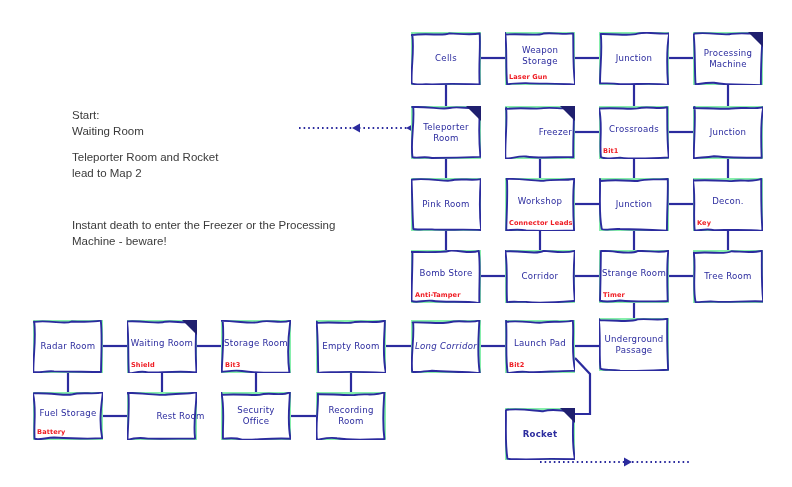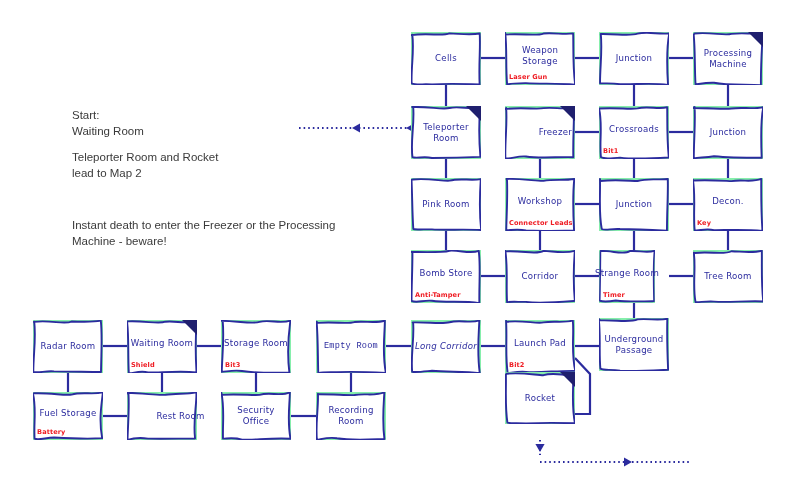--- a/index.html
+++ b/index.html
@@ -202,21 +202,21 @@
         </svg>
         <div class="label" style="color: rgb(43, 43, 158); white-space: pre;">Bomb Store</div>
         <div class="item" style="color: rgb(239, 29, 36);">Anti-Tamper</div>
       </div>
       <div class="room" style="left: 505px; top: 250px; width: 70px; height: 53px;">
         <svg class="bdr" viewBox="0 0 70 53" preserveAspectRatio="none">
           <path d="M -0.08166152263374471 1.415612997256516 C 17.5 0.16592249657064473, 31.5 5.194575617283951, 38.5 0.8972513717421124 C 49 1.3844435871056242, 59.5 3.8592386831275722, 69.82842678326475 0.8469461591220852 C 68.59566100823045 15.899999999999999, 68.09247256515775 31.799999999999997, 69.83676354595336 50.88717592592592 C 52.5 52.27272205075446, 35 53.737229080932785, 21 51.91711676954733 C 12.6 51.9525085733882, 5.6000000000000005 51.53167609739369, 2.068816872427983 52.11516546639232 C 1.0034379286694102 34.45, 2.9256095679012346 18.549999999999997, 0.34402606310013706 0.9358479080932784 Z" fill="#ffffff" stroke="#2b2b9e" stroke-width="1.9" stroke-linejoin="round"></path>
         </svg>
         <div class="label" style="color: rgb(43, 43, 158); white-space: pre;">Corridor</div>
       </div>
-      <div class="room has-item" style="left: 599px; top: 250px; width: 56px; height: 53px; align-items: center;">
+      <div class="room has-item" style="left: 599px; top: 250px; width: 70px; height: 53px; align-items: center;">
         <svg class="bdr" viewBox="0 0 70 53" preserveAspectRatio="none">
           <path d="M 2.0917035322359396 0.8839883401920439 C 17.5 0.7249871399176955, 31.5 5.054823388203018, 38.5 1.0617686899862826 C 49 0.16002057613168724, 59.5 3.5008136145404665, 69.31686385459534 0.8001466049382716 C 67.51300754458161 15.899999999999999, 68.13260716735253 31.799999999999997, 68.72869855967078 51.17473851165981 C 52.5 51.49233196159122, 35 51.92900977366255, 21 50.469339849108366 C 12.6 51.57937157064472, 5.6000000000000005 51.984413580246915, 0.980144890260631 50.777059327846366 C 1.4782433127572014 34.45, 1.6904869684499313 18.549999999999997, 1.8687285665294924 1.793832304526749 Z" fill="#ffffff" stroke="#2b2b9e" stroke-width="1.9" stroke-linejoin="round"></path>
         </svg>
         <div class="label" style="color: rgb(43, 43, 158); white-space: pre;">Strange Room</div>
         <div class="item" style="color: rgb(239, 29, 36);">Timer</div>
       </div>
       <div class="room" style="left: 693px; top: 250px; width: 70px; height: 53px;">
         <svg class="bdr" viewBox="0 0 70 53" preserveAspectRatio="none">
           <path d="M 1.665068587105624 2.9523636831275724 C 17.5 1.2840517832647462, 31.5 4.915071159122085, 38.5 1.2262860082304528 C 49 1.5355975651577503, 59.5 3.1423885459533607, 68.80530092592592 0.7533470507544581 C 69.03035408093278 15.899999999999999, 68.17274176954733 31.799999999999997, 70.2206335733882 51.46230109739369 C 52.5 50.711941872427985, 35 52.720790466392316, 21 51.62156292866941 C 12.6 51.206234567901234, 5.6000000000000005 52.43715106310014, 2.4914729080932783 52.038953189300415 C -0.6469513031550069 34.45, 3.055364368998628 18.549999999999997, 0.7934310699588477 2.6518167009602194 Z" fill="#ffffff" stroke="#2b2b9e" stroke-width="1.9" stroke-linejoin="round"></path>
         </svg>
@@ -243,21 +243,21 @@
         <div class="label" style="color: rgb(43, 43, 158); white-space: pre;">Waiting Room</div>
         <div class="item" style="color: rgb(239, 29, 36);">Shield</div>
       </div>
       <div class="room has-item" style="left: 221px; top: 320px; width: 70px; height: 53px;">
         <svg class="bdr" viewBox="0 0 70 53" preserveAspectRatio="none">
           <path d="M -0.041471193415637986 0.8258650548696844 C 17.5 0.9203103566529492, 31.5 4.3560622427983535, 38.5 1.8843552812071331 C 49 -0.7620944787379973, 59.5 4.308688271604939, 69.35904921124829 0.5661488340192044 C 67.29974022633745 15.899999999999999, 65.73328017832648 31.799999999999997, 68.38837362825788 52.61255144032922 C 52.5 52.79038151577503, 35 53.287913237311386, 21 51.03045524691358 C 12.6 49.7136865569273, 5.6000000000000005 51.64810099451303, 0.7367849794238683 51.8865286351166 C 1.252270233196159 34.45, 3.314873971193416 18.549999999999997, 1.692241083676269 0.8837542866941015 Z" fill="#ffffff" stroke="#2b2b9e" stroke-width="1.9" stroke-linejoin="round"></path>
         </svg>
         <div class="label" style="color: rgb(43, 43, 158); white-space: pre;">Storage Room</div>
         <div class="item" style="color: rgb(239, 29, 36);">Bit3</div>
       </div>
-      <div class="room" style="left: 316px; top: 320px; width: 70px; height: 53px; font-family: Liberation Mono, monospace;">
+      <div class="room" style="left: 316px; top: 320px; width: 70px; height: 53px;">
         <svg class="bdr" viewBox="0 0 70 53" preserveAspectRatio="none">
           <path d="M 2.1318938614540466 2.8942403978052127 C 17.5 1.4793749999999999, 31.5 4.216310013717421, 38.5 2.048872599451303 C 49 0.6134825102880657, 59.5 3.950263203017833, 68.84748628257887 0.5193492798353908 C 68.81708676268862 15.899999999999999, 65.77341478052126 31.799999999999997, 69.8803086419753 52.9001140260631 C 52.5 52.0099914266118, 35 51.47969393004115, 21 52.18267832647462 C 12.6 51.94054955418381, 5.6000000000000005 52.10083847736625, 2.248112997256516 53.148422496570646 C 1.7270756172839505 34.45, 2.0797513717421126 18.549999999999997, 0.6169435871056241 1.741738683127572 Z" fill="#ffffff" stroke="#2b2b9e" stroke-width="1.9" stroke-linejoin="round"></path>
         </svg>
         <div class="label" style="color: rgb(43, 43, 158); white-space: pre;">Empty Room</div>
       </div>
       <div class="room" style="left: 411px; top: 320px; width: 70px; height: 53px; font-style: italic;">
         <svg class="bdr" viewBox="0 0 70 53" preserveAspectRatio="none">
           <path d="M 1.705258916323731 2.3626157407407407 C 17.5 2.0384396433470506, 31.5 4.076557784636488, 38.5 2.213389917695473 C 49 -0.610940500685871, 59.5 3.591838134430727, 68.33592335390946 0.4725497256515774 C 67.73443329903978 15.899999999999999, 65.81354938271605 31.799999999999997, 68.77224365569273 53.18767661179698 C 52.5 51.22960133744856, 35 52.27147462277092, 21 50.73490140603567 C 12.6 51.56741255144033, 5.6000000000000005 52.553575960219476, 1.1594410150891632 51.81031635802469 C -0.39811899862825784 34.45, 3.4446287722908093 18.549999999999997, 2.1416460905349792 2.5997230795610426 Z" fill="#ffffff" stroke="#2b2b9e" stroke-width="1.9" stroke-linejoin="round"></path>
         </svg>
         <div class="label" style="color: rgb(43, 43, 158); white-space: pre;">Long Corridor</div>
@@ -289,21 +289,21 @@
         <div class="label" style="color: rgb(43, 43, 158); white-space: pre;">Security
 Office</div>
       </div>
       <div class="room" style="left: 316px; top: 392px; width: 70px; height: 48px;">
         <svg class="bdr" viewBox="0 0 70 48" preserveAspectRatio="none">
           <path d="M 2.1720841906721535 2.3044924554183814 C 17.5 2.2337628600823045, 31.5 3.3777966392318244, 38.5 3.0359765089163235 C 49 1.0669444444444445, 59.5 4.399712791495199, 68.37810871056242 0.23855195473251034 C 67.52116598079562 14.399999999999999, 66.01422239368999 28.799999999999997, 68.43191872427984 47.025489540466396 C 52.5 47.527650891632376, 35 48.63037808641975, 21 46.29601680384088 C 12.6 44.70172753772291, 5.6000000000000005 47.2172633744856, 0.9160811042524005 47.919785665294924 C -0.6240920781893005 31.200000000000003, 2.4690157750342934 16.799999999999997, 1.965158607681756 1.689645061728395 Z" fill="#ffffff" stroke="#2b2b9e" stroke-width="1.9" stroke-linejoin="round"></path>
         </svg>
         <div class="label" style="color: rgb(43, 43, 158); white-space: pre;">Recording
 Room</div>
       </div>
-      <div class="room" style="left: 505px; top: 372px; width: 70px; height: 52px;">
+      <div class="room" style="left: 505px; top: 408px; width: 70px; height: 52px; font-weight: bold;">
         <svg class="bdr" viewBox="0 0 70 52" preserveAspectRatio="none">
           <path d="M 1.7454492455418382 1.7728677983539094 C 17.5 0.19282750342935528, 31.5 3.2380444101508914, 38.5 3.2004938271604937 C 49 -0.15747856652949244, 59.5 4.041287722908093, 67.86654578189301 2.791752400548697 C 69.03851251714677 15.6, 66.05435699588477 31.2, 69.92385373799726 51.313052126200276 C 52.5 50.747260802469135, 35 50.82215877914952, 21 51.44823988340192 C 12.6 50.92859053497942, 5.6000000000000005 51.67000085733882, 2.4274091220850478 50.58167952674897 C -0.14928669410150897 33.800000000000004, 1.2338931755829903 18.2, 0.8898611111111111 2.5476294581618655 Z" fill="#ffffff" stroke="#2b2b9e" stroke-width="1.9" stroke-linejoin="round"></path>
         </svg>
         <div class="corner" style="border-top-color: rgb(31, 31, 110);"></div>
         <div class="label" style="color: rgb(43, 43, 158); white-space: pre;">Rocket</div>
       </div>
     </div>
 </div>
 
 </body></html>

